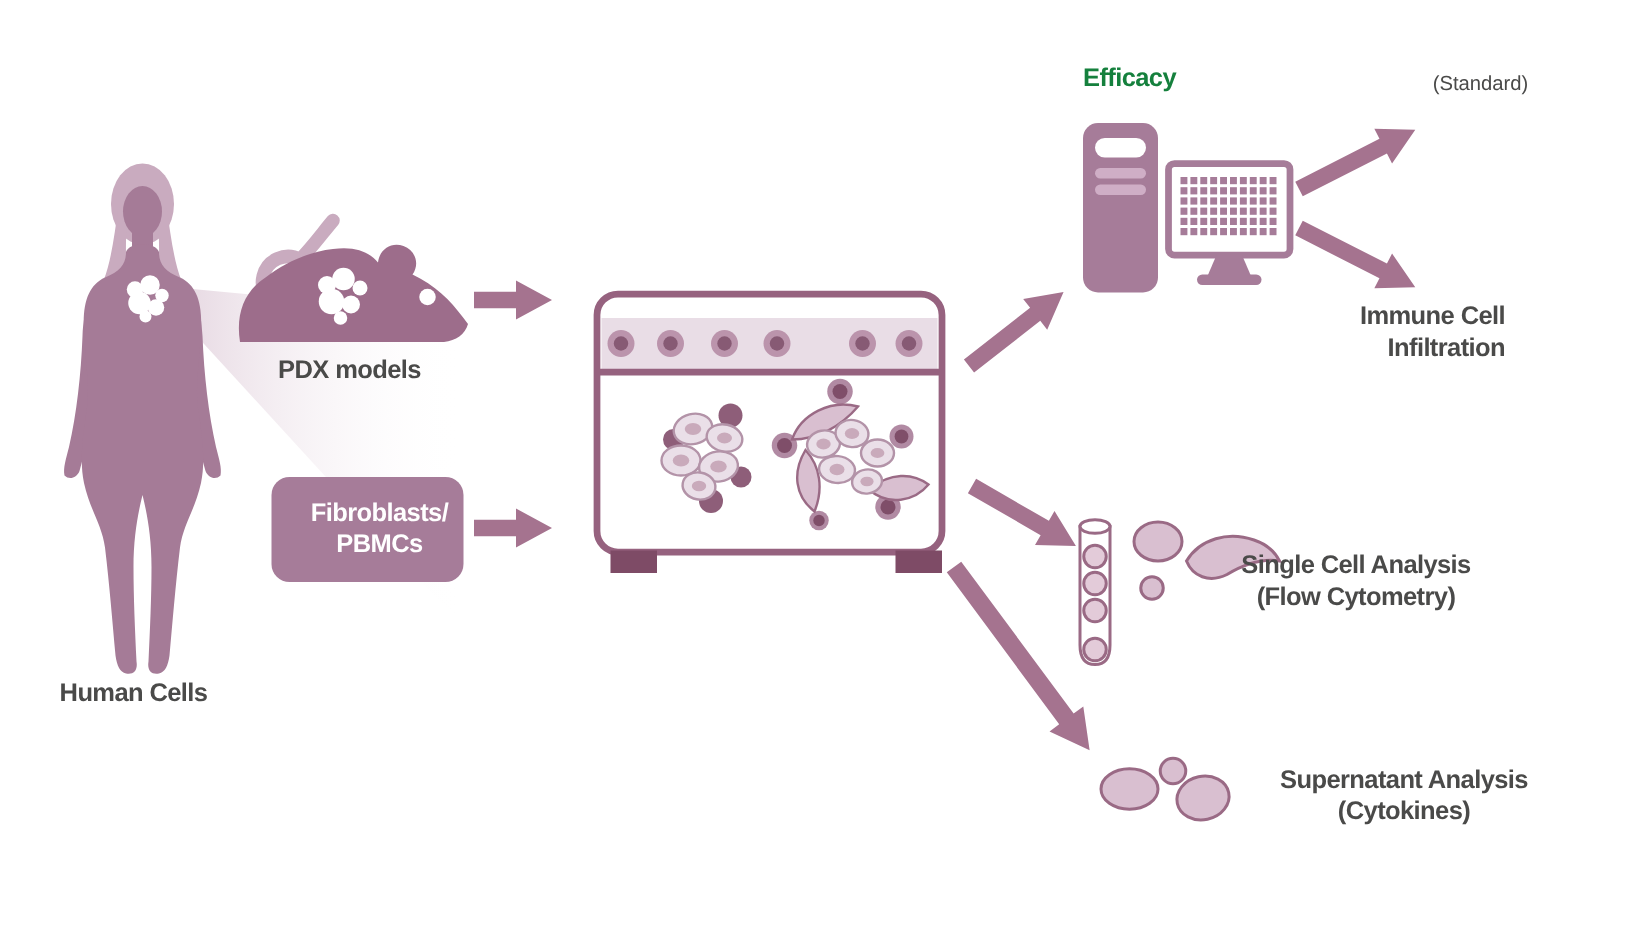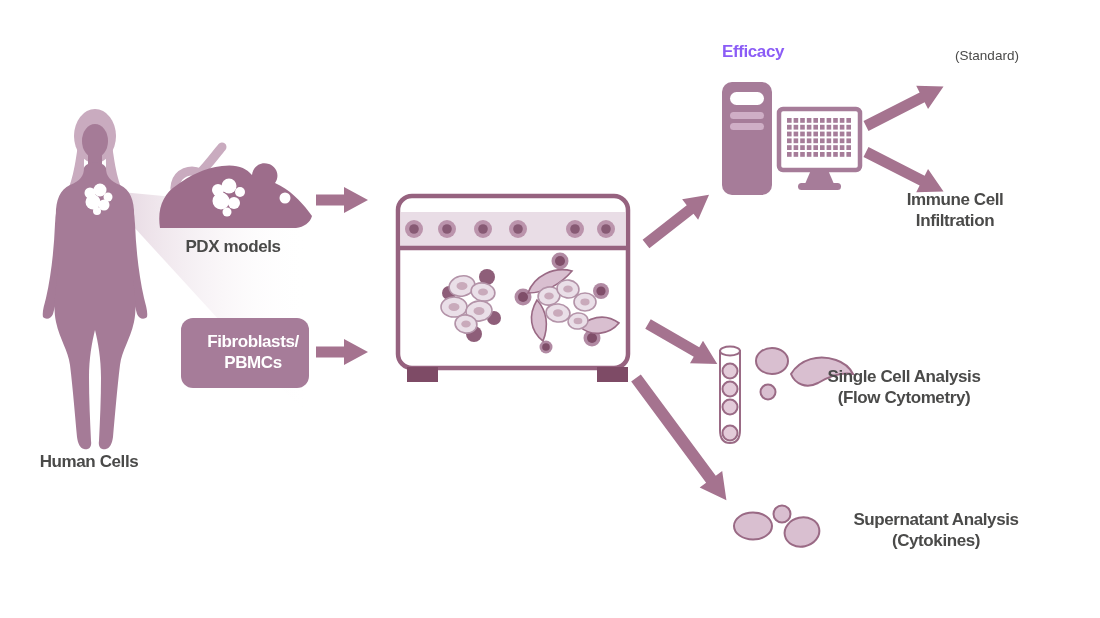--- a/index.html
+++ b/index.html
@@ -6,21 +6,21 @@
   #canvas{
     position:relative;width:1100px;height:618px;background:#ffffff;overflow:hidden;
     font-family:"Liberation Sans", sans-serif;
   }
   #art{position:absolute;left:0;top:0;}
   .lbl{
     position:absolute;font-weight:bold;color:#4a4a49;font-size:17px;line-height:1.22;
     letter-spacing:-0.4px;white-space:nowrap;
   }
   .ctr{transform:translateX(-50%);text-align:center;}
-  .purple{color:#8b5cf6;}
+  .purple{color:#15803d;}
   .white{color:#ffffff;}
   .sub{font-weight:normal;font-size:13.5px;letter-spacing:0;}
   #fibro-text{
     position:absolute;left:181px;top:318px;width:144px;height:70px;
     display:flex;flex-direction:column;align-items:center;justify-content:center;
   }
 </style>
 </head>
 <body>
 
@@ -304,21 +304,21 @@
 </div>
 
 
 <div class="lbl purple" style="left:722px;top:42px;">Efficacy</div>
 
 
 <div class="lbl ctr" style="left:987px;top:48px;">
   <div class="sub">(Standard)</div>
 </div>
 
-<div class="lbl ctr" style="left:955px;top:190px;">
+<div class="lbl ctr" style="left:955px;top:201px;text-align:right;">
   <div>Immune Cell</div>
   <div>Infiltration</div>
 </div>
 
 
 <div class="lbl ctr" style="left:904px;top:367px;">
   <div>Single Cell Analysis</div>
   <div>(Flow Cytometry)</div>
 </div>
 

